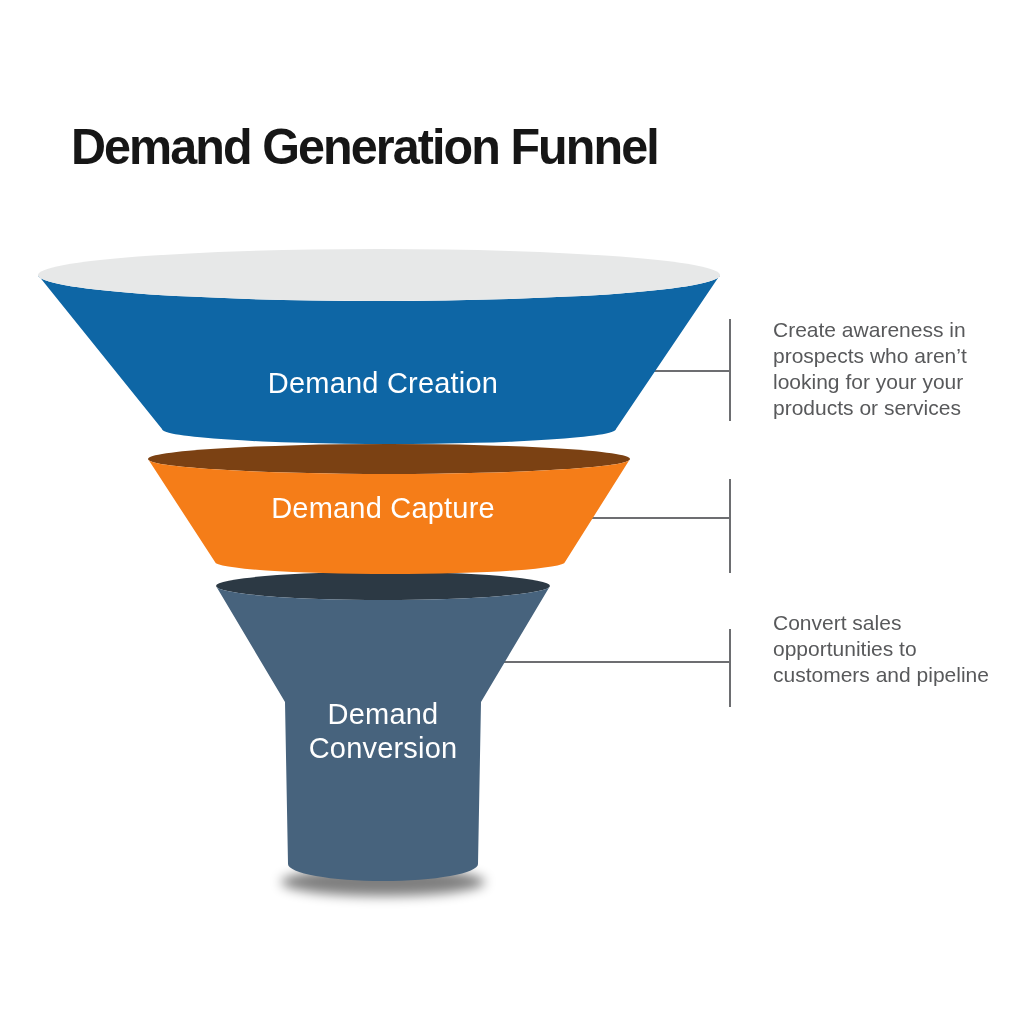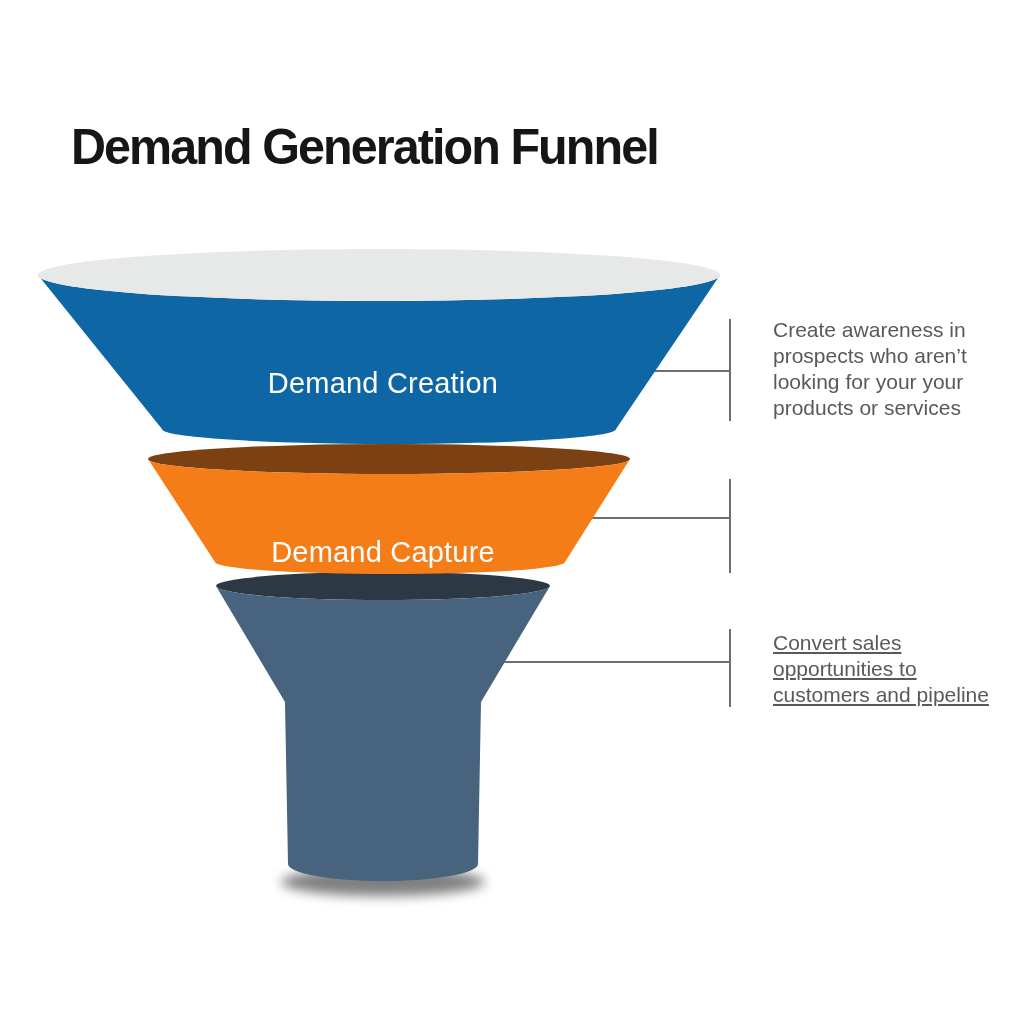--- a/index.html
+++ b/index.html
@@ -38,36 +38,36 @@
     transform: translate(-50%, -50%);
     color: #ffffff;
     font-weight: 400;
     font-size: 29px;
     line-height: 34px;
     text-align: center;
     white-space: pre-line;
     letter-spacing: 0.2px;
   }
   .stage-label.s1 { left: 383px; top: 383px; }
-  .stage-label.s2 { left: 383px; top: 552px; }
+  .stage-label.s2 { left: 383px; top: 508px; }
   .stage-label.s3 { left: 383px; top: 731px; }
   .annotation {
     position: absolute;
     left: 757px;
     width: 250px;
     color: #58595B;
     font-size: 21px;
     line-height: 26px;
     font-weight: 400;
     white-space: pre-line;
     margin-left: 16px;
   }
   .annotation.a1 { top: 317px; }
   .annotation.a2 { top: 479px; }
-  .annotation.a3 { top: 630px; text-decoration: underline; }
+  .annotation.a3 { top: 610px; }
 </style>
 </head>
 <body>
 
 <div class="page">
 
   <div class="title">Demand Generation Funnel</div>
 
   <svg class="funnel-svg" width="1024" height="1024" viewBox="0 0 1024 1024">
     <defs>
@@ -98,20 +98,22 @@
     </g>
 
     <g>
       <path d="M 38 275 L 162 429 A 227 15 0 0 0 616 429 L 720 275 A 341 26 0 0 1 38 275 Z" fill="#0E66A5"></path>
       <ellipse cx="379" cy="275" rx="341" ry="26" fill="#E7E8E8"></ellipse>
     </g>
   </svg>
 
   <div class="stage-label s1">Demand Creation</div>
   <div class="stage-label s2">Demand Capture</div>
+  <div class="stage-label s3">Demand
+Conversion</div>
 
   <div class="annotation a1">Create awareness in
 prospects who aren’t
 looking for your your
 products or services</div>
   <div class="annotation a3">Convert sales
 opportunities to
 customers and pipeline</div>
 
 </div>

